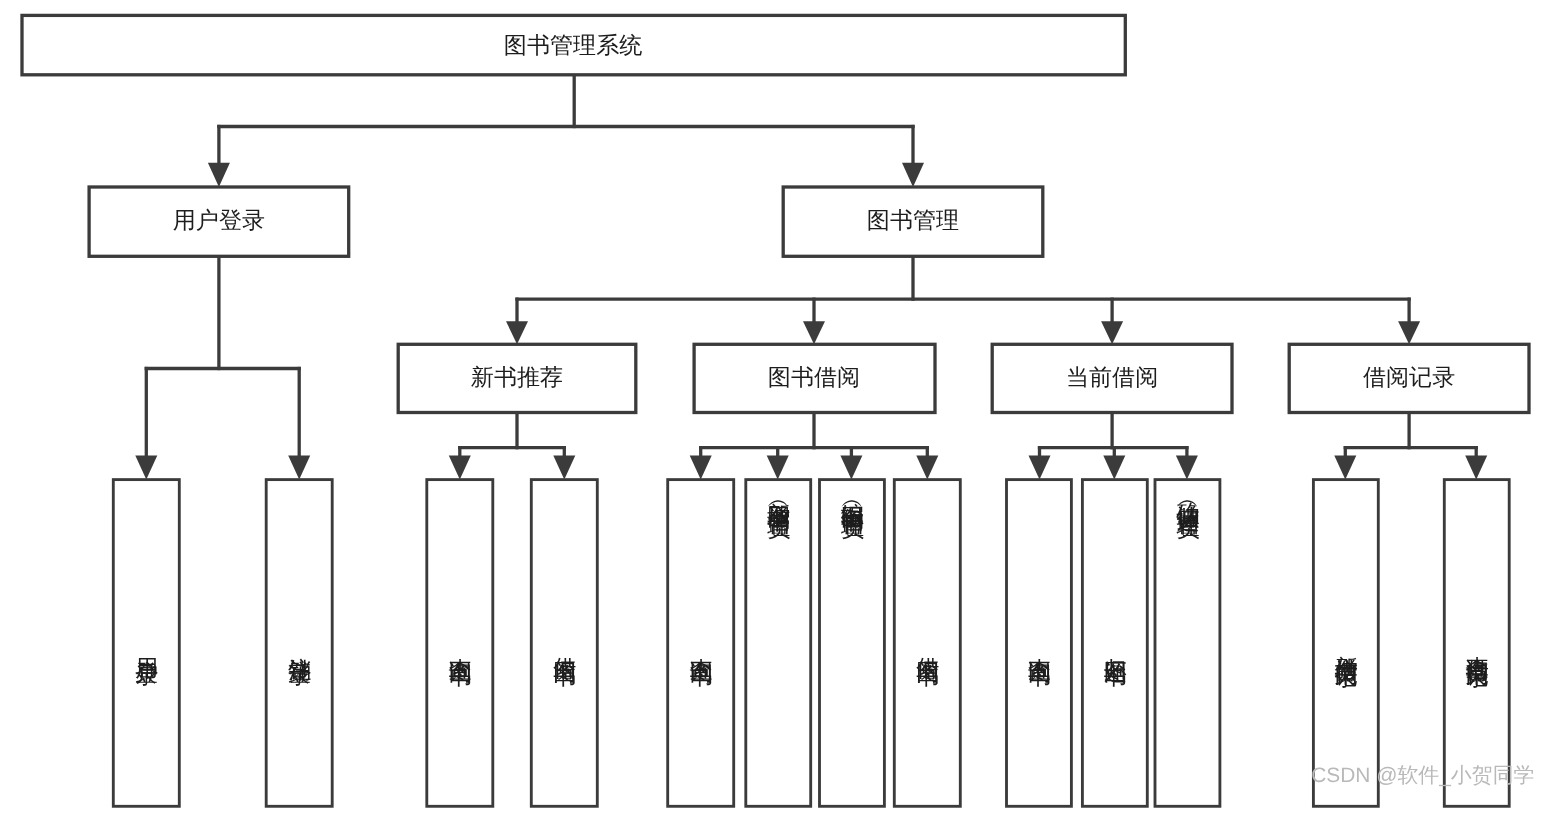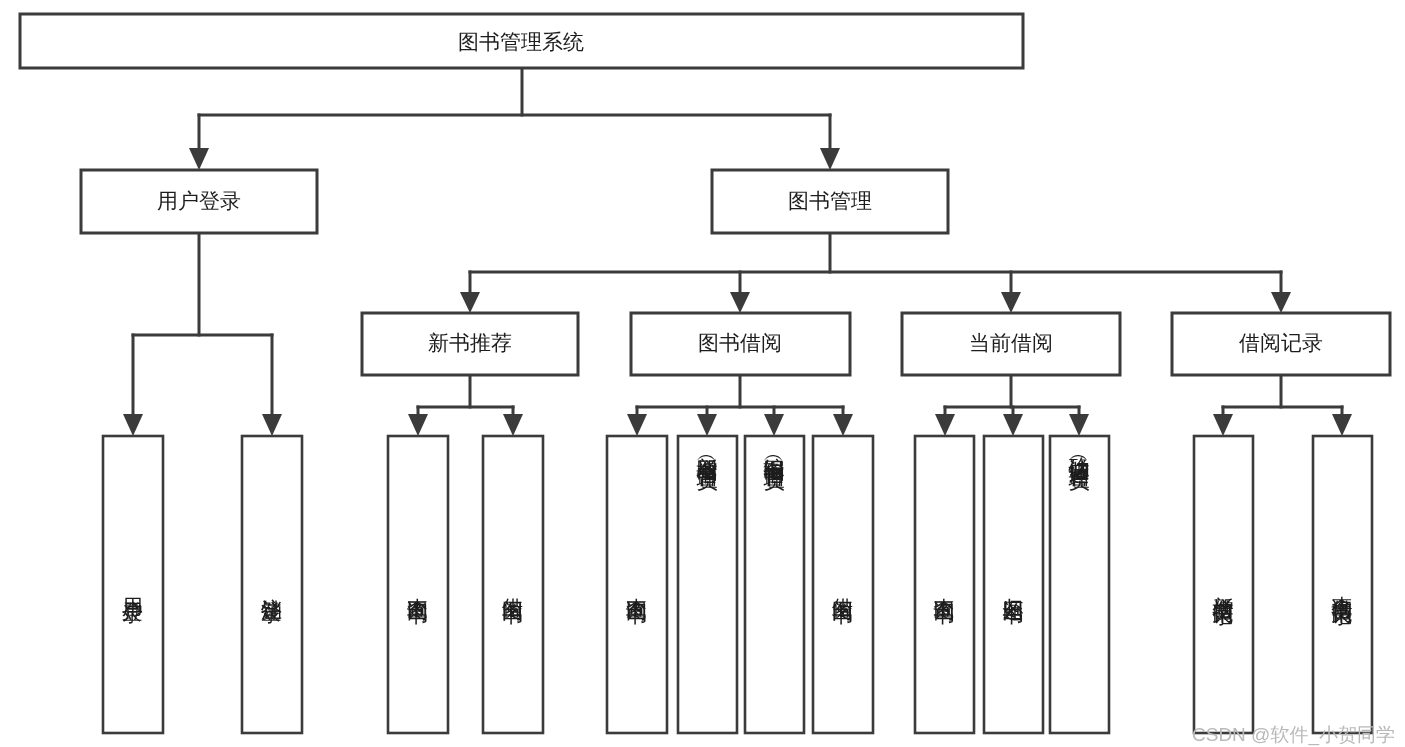--- a/index.html
+++ b/index.html
@@ -71,21 +71,21 @@
     justify-content: center;
     pointer-events: none;
   }
   .watermark {
     position: absolute;
     font-family: "Liberation Sans", "DejaVu Sans", sans-serif;
     font-size: 19px;
     color: #b9b9b9;
     white-space: nowrap;
     left: 1192px;
-    top: 722px;
+    top: 692px;
   }
 </style>
 </head>
 <body>
 
 <div id="diagram-root">
 
   <svg class="diagram-canvas" viewBox="0 0 1405 747">
 
     <g>

